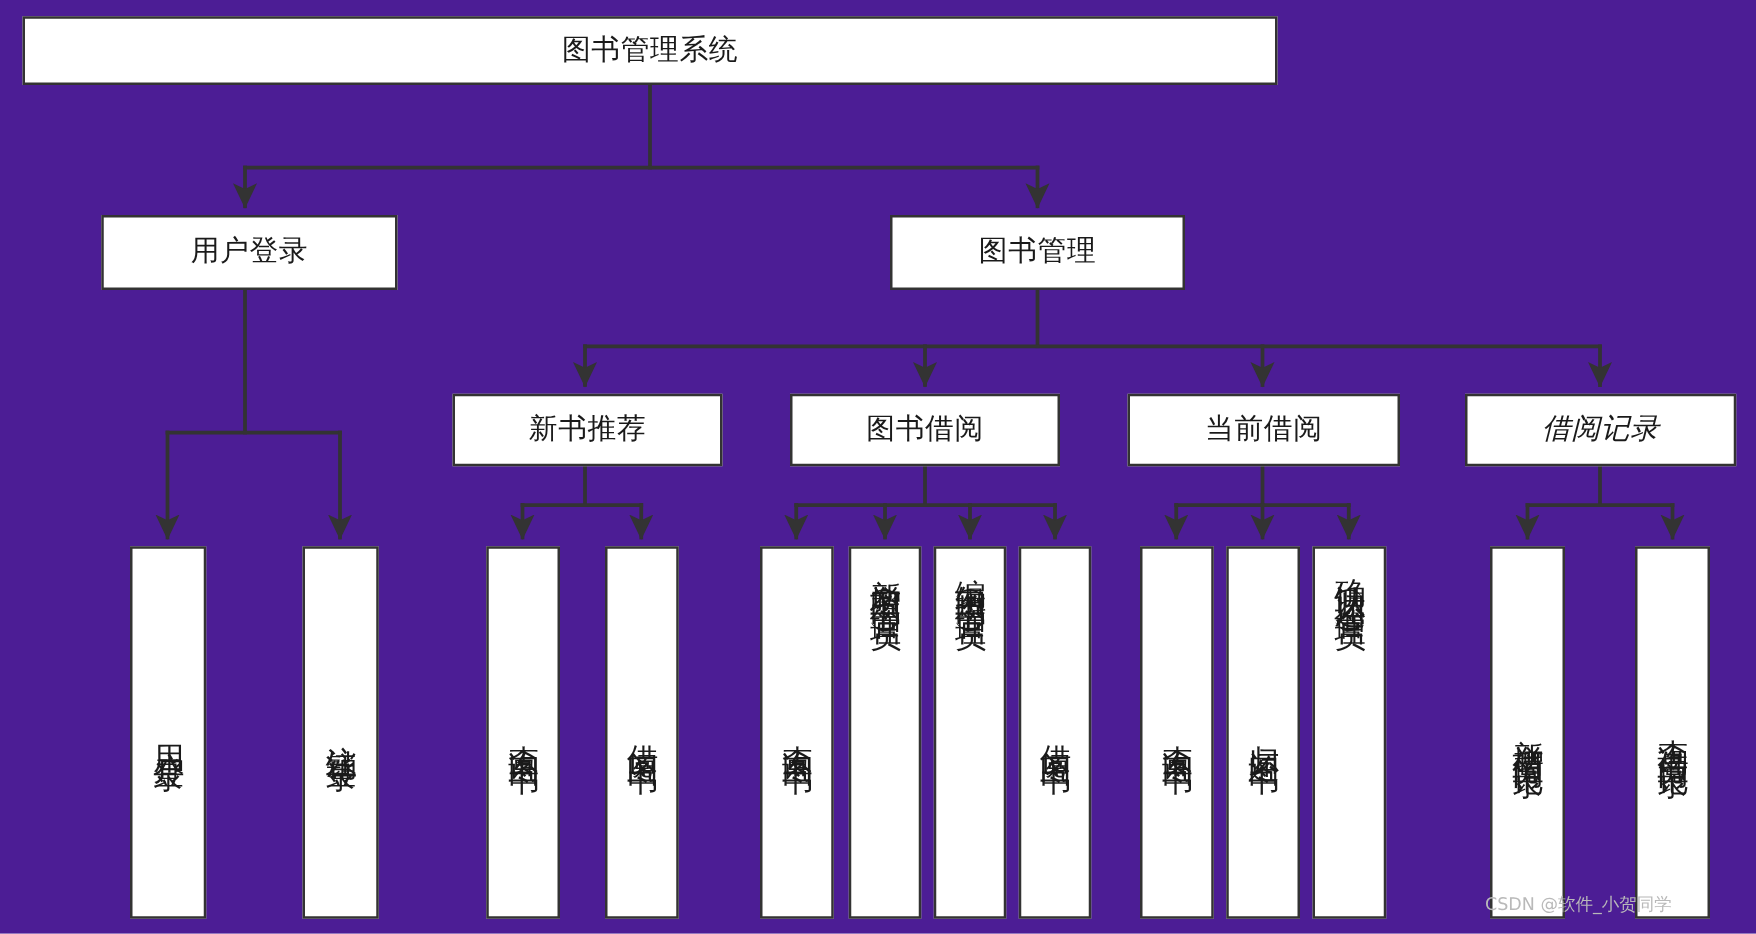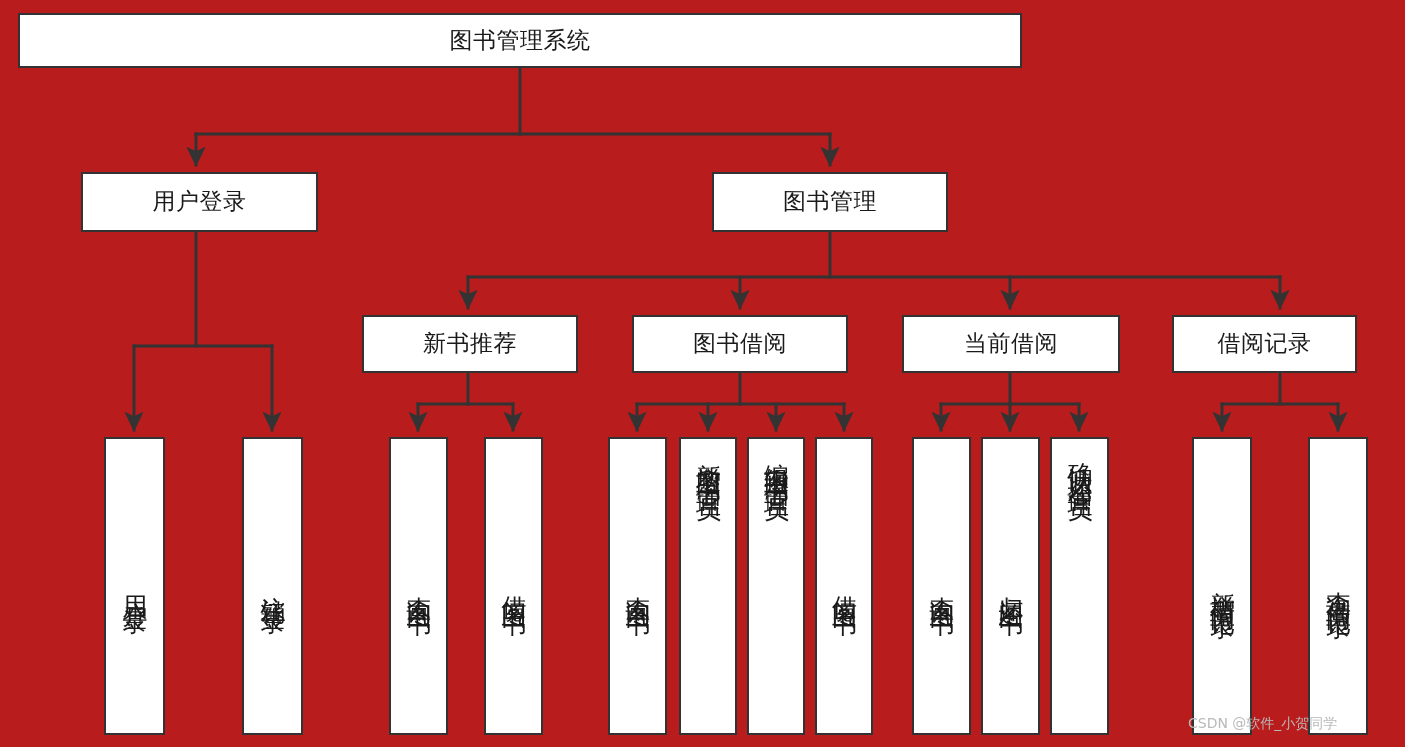--- a/index.html
+++ b/index.html
@@ -4,21 +4,21 @@
 <style>
   html, body {
     margin: 0;
     padding: 0;
     background: #ffffff;
   }
   #canvas {
     position: relative;
     width: 1405px;
     height: 747px;
-    background: #b91c1c;
+    background: #4c1d95;
     font-family: "DejaVu Sans", "Liberation Sans", sans-serif;
     overflow: hidden;
   }
   #edges {
     position: absolute;
     left: 0;
     top: 0;
     width: 1405px;
     height: 747px;
     pointer-events: none;
@@ -141,21 +141,21 @@
   </div>
 
   <div class="node horizontal" style="left:902px; top:315px; width:218px; height:58px;">
     <span class="node-label">当前借阅</span>
   </div>
 
   <div class="node horizontal" style="left:632px; top:315px; width:216px; height:58px;">
     <span class="node-label">图书借阅</span>
   </div>
 
-  <div class="node horizontal" style="left:1172px; top:315px; width:185px; height:58px;">
+  <div class="node horizontal" style="left:1172px; top:315px; width:217px; height:58px;font-style:italic;">
     <span class="node-label">借阅记录</span>
   </div>
 
   <div class="node vertical centered" style="left:104px; top:437px; width:61px; height:298px;">
     <span class="node-label">用户登录</span>
   </div>
 
   <div class="node vertical centered" style="left:242px; top:437px; width:61px; height:298px;">
     <span class="node-label">注销登录</span>
   </div>

